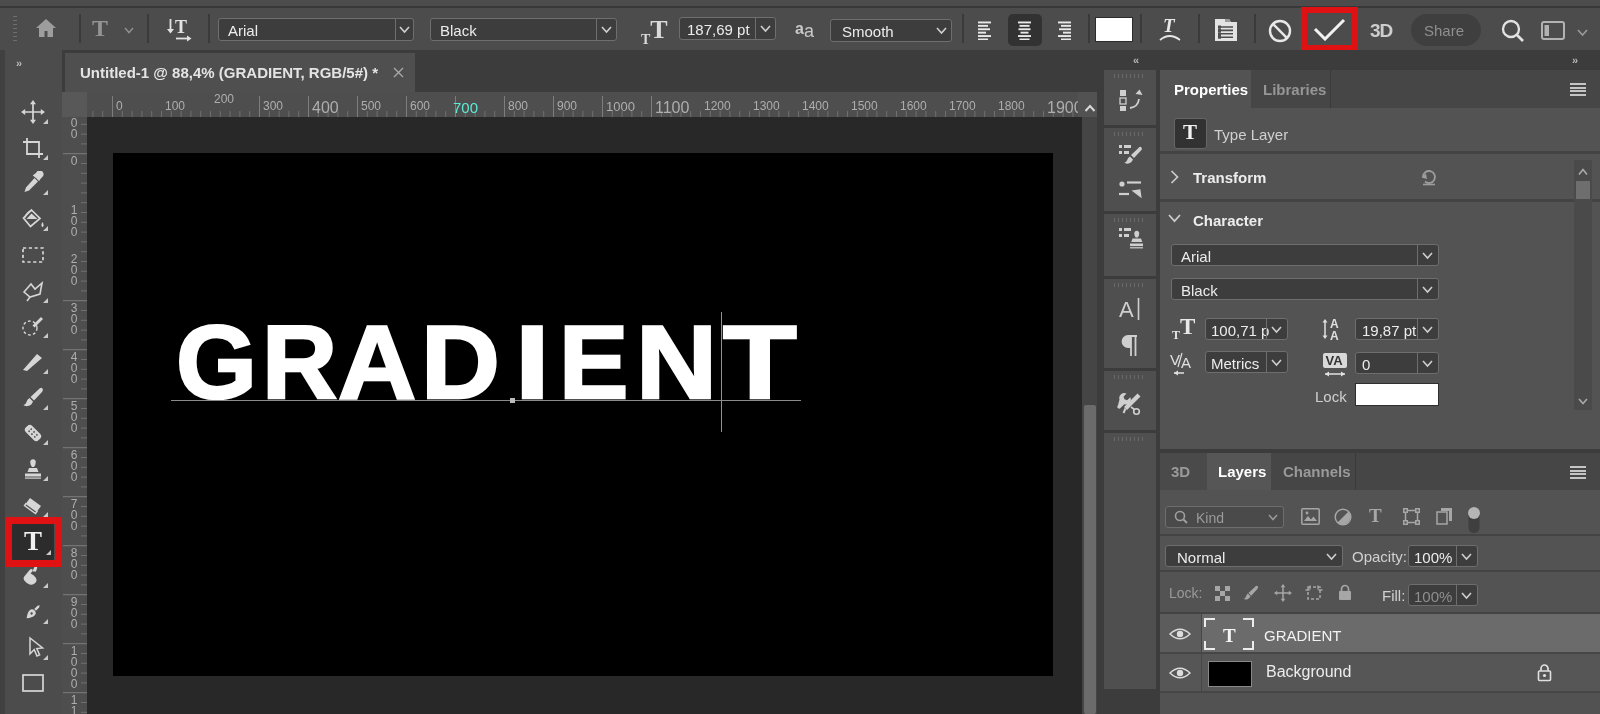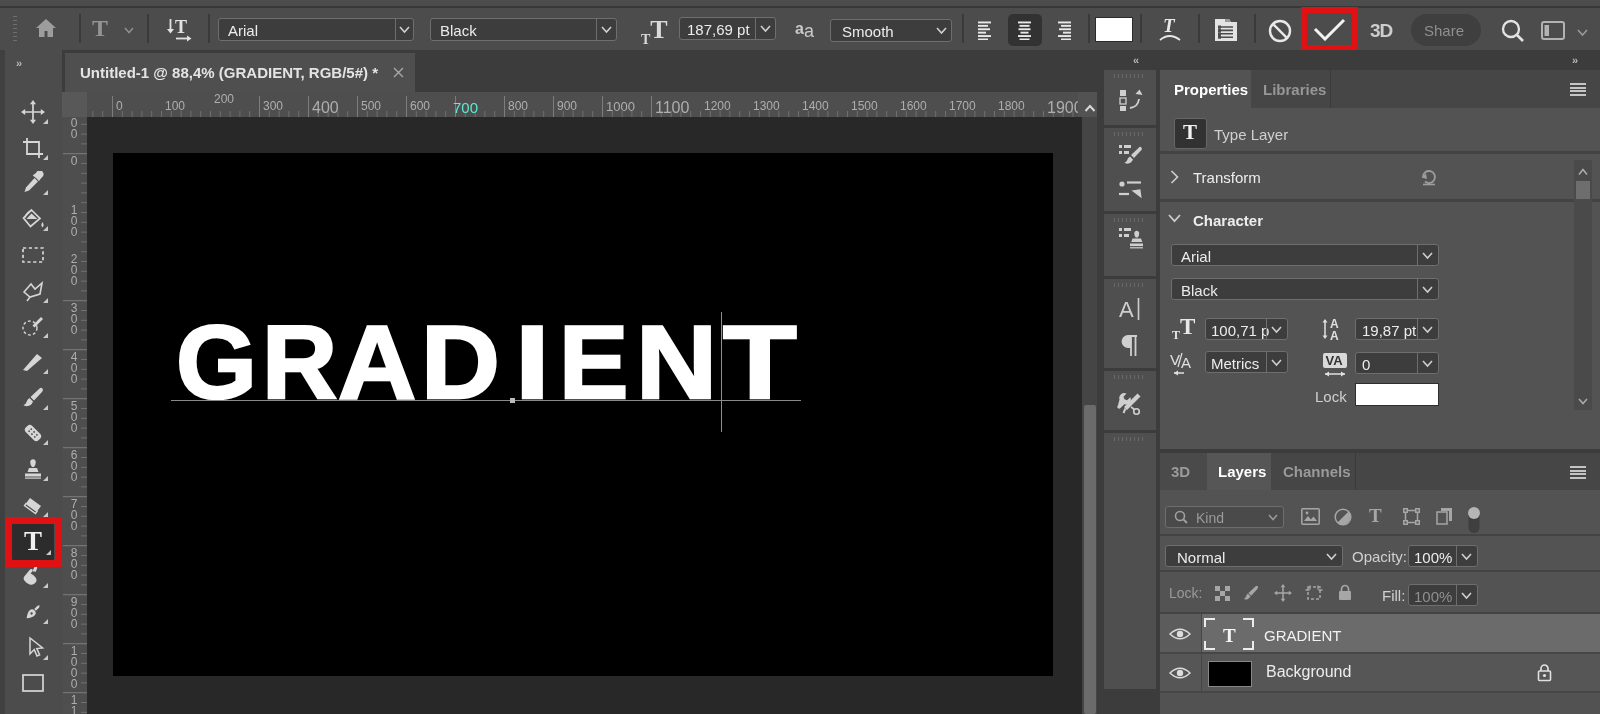--- a/index.html
+++ b/index.html
@@ -527,21 +527,21 @@
 <div class="ab" style="left:1263px;top:81px;font-size:15px;font-weight:bold;color:#969696">Libraries</div>
 <div class="ab" style="left:1330px;top:70px;width:1px;height:38px;background:#3a3a3a"></div>
 <div class="ab" style="left:1570px;top:83px;width:16px;height:13px;background-image:repeating-linear-gradient(180deg,#c4c4c4 0 2px,transparent 2px 3.7px)"></div>
 <div class="ab" style="left:1174px;top:118px;width:33px;height:31px;background:#323232;border-radius:3px;border:1px solid #666"></div>
 <div class="ab" style="left:1183px;top:122px;font-family:'Liberation Serif',serif;font-size:21px;font-weight:bold;color:#f2f2f2;line-height:21px">T</div>
 <div class="lbl" style="left:1214px;top:126px;font-size:15px">Type Layer</div>
 <div class="ab" style="left:1160px;top:151px;width:440px;height:3px;background:#434343"></div>
 <svg class="ab" style="left:1170px;top:170px" width="9" height="14">
 <path d="M1.5 1 L7.5 7 L1.5 13" fill="none" stroke="#cccccc" stroke-width="1.7"></path>
     </svg>
-<div class="ab" style="left:1193px;top:169px;font-size:15px;font-weight:normal;color:#ededed">Transform</div>
+<div class="ab" style="left:1193px;top:169px;font-size:15px;font-weight:bold;color:#ededed">Transform</div>
 <svg class="ab" style="left:1419px;top:168px" width="20" height="18">
 <path d="M4 9 a6 6 0 1 1 2 4.5" fill="none" stroke="#9d9d9d" stroke-width="1.8"></path>
 <path d="M7 5.5 L2.5 9.5 L8 11 Z" fill="#9d9d9d"></path>
 <path d="M4 16.5 h12" stroke="#9d9d9d" stroke-width="1.6"></path>
     </svg>
 <div class="ab" style="left:1160px;top:199px;width:440px;height:3px;background:#434343"></div>
 <svg class="ab" style="left:1168px;top:214px" width="13" height="9">
       <path d="M1 1 L6.5 7.15 L12 1" fill="none" stroke="#cccccc" stroke-width="1.7"></path>
     </svg>
 <div class="ab" style="left:1193px;top:212px;font-size:15px;font-weight:bold;color:#ededed">Character</div>

